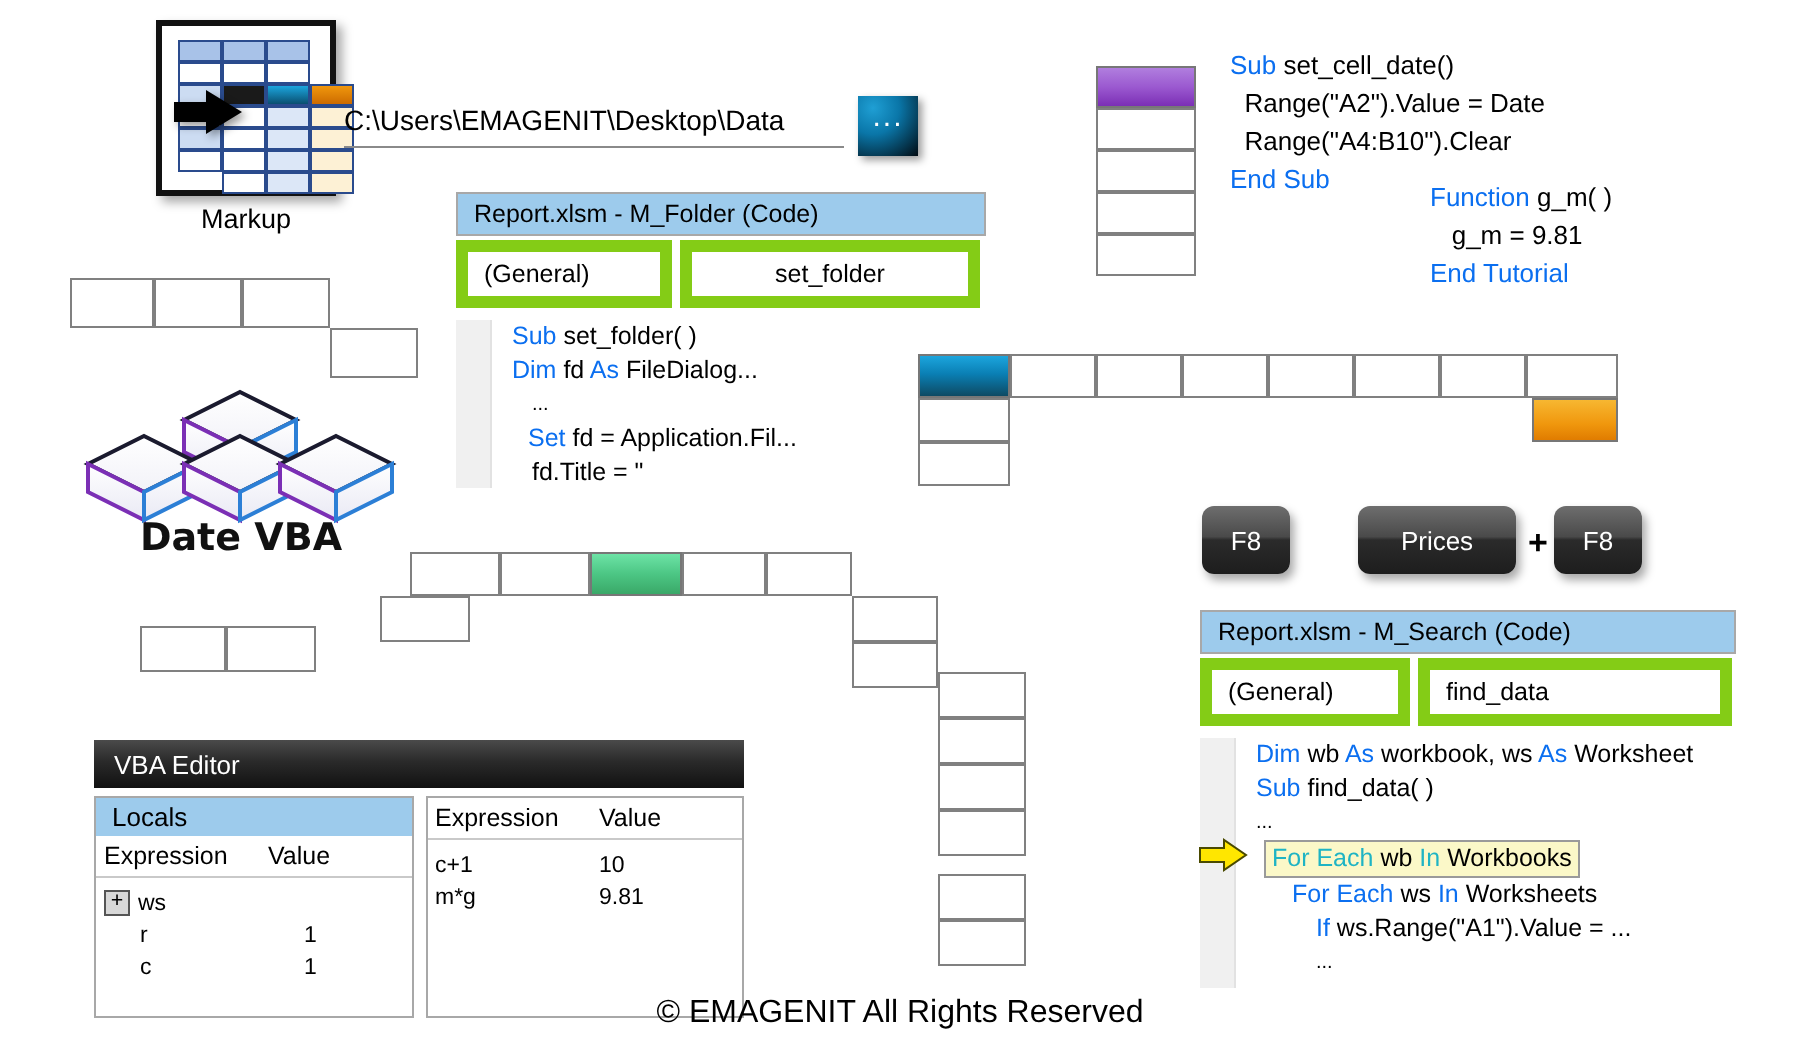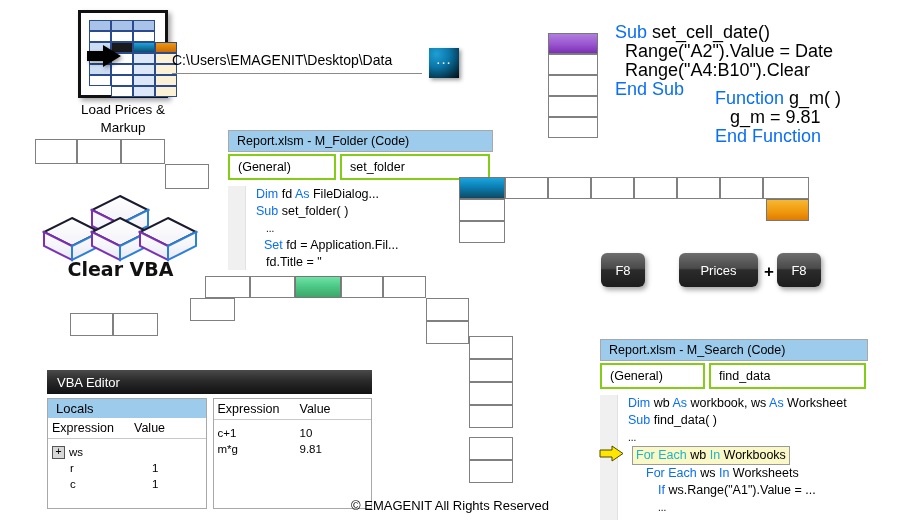--- a/index.html
+++ b/index.html
@@ -27,36 +27,36 @@
 
   
   .pathtext{position:absolute;left:172px;top:52px;font-size:14px;color:#000;white-space:nowrap;}
   .pathline{position:absolute;left:172px;top:73px;width:250px;height:1px;background:#8a8a8a;}
   .browse-btn{position:absolute;left:429px;top:48px;width:30px;height:30px;
      background:radial-gradient(circle at 25% 20%,#1f9fd4 0%,#0a76a8 40%,#020b12 100%);
      box-shadow:2px 2px 4px rgba(0,0,0,.4);display:flex;align-items:center;justify-content:center;
      color:#fff;font-size:15px;letter-spacing:1px;line-height:6px;padding-bottom:8px;box-sizing:border-box;}
 
   
-  .vbe{position:absolute;margin-top:34px;}
+  .vbe{position:absolute;}
   .vbe-title{background:#9dcbec;border:1px solid #a8a8a8;box-sizing:border-box;
      font-size:12.5px;color:#000;padding:3px 8px;}
   .vbe-drops{display:flex;gap:4px;margin-top:2px;}
-  .vbe-drop{border:2px solid #84cc16;background:#fff;font-size:12.5px;color:#000;
+  .vbe-drop{border:6px solid #84cc16;background:#fff;font-size:12.5px;color:#000;
      padding:4px 8px;box-sizing:border-box;}
   .vbe-code{position:relative;margin-top:6px;font-size:12.5px;line-height:17px;color:#000;}
   .vbe-margin{position:absolute;left:0;top:0;width:17px;bottom:0;background:#f0f0f0;border-right:1px solid #e2e2e2;}
   .vbe-lines{padding-left:28px;}
   .kw{color:#0b6ff0;}
   .kwt{color:#1fb4c4;}
   .hl{background:#fbf8c8;border:1px solid #9a9a9a;display:inline-block;padding:0 3px;}
   .arrow-y{position:absolute;left:-2px;width:26px;height:17px;}
 
   
-  .snip{position:absolute;font-size:18px;line-height:19px;color:#000;white-space:nowrap;}
+  .snip{position:absolute;font-size:13px;line-height:19px;color:#000;white-space:nowrap;}
 
   
   .logo-cubes{position:absolute;left:40px;top:192px;width:160px;height:72px;}
   .logo-t1{position:absolute;left:38px;top:258px;width:165px;text-align:center;
      font-family:"DejaVu Sans",sans-serif;font-weight:bold;font-size:19px;line-height:23px;color:#111;}
 
   
   .key{position:absolute;border-radius:6px;
      background:linear-gradient(180deg,#6e6e6e 0%,#4a4a4a 45%,#2b2b2b 50%,#1d1d1d 100%);
      color:#fff;font-size:13px;display:flex;align-items:center;justify-content:center;
@@ -74,21 +74,21 @@
      display:flex;}
   .pane-sub span:first-child{width:82px;}
   .pane-rows{font-size:11.5px;padding:5px 0 8px 4px;min-height:56px;}
   .prow{display:flex;line-height:16px;}
   .prow .e{width:82px;}
   .plus-box{display:inline-block;width:11px;height:11px;line-height:9px;text-align:center;
      border:1px solid #555;background:#d8d8d8;font-size:10px;margin-right:4px;
      vertical-align:middle;font-family:"DejaVu Sans Mono",monospace;}
 
   .footer{position:absolute;left:0;top:498px;width:900px;text-align:center;
-     font-size:13px;color:#000;}
+     font-size:16px;color:#000;}
 </style>
 </head>
 <body>
 
 <div class="xl-icon">
   <div class="xl-grid">
 
     <div class="xg" style="left:0;top:0;width:22px;height:11px;background:#a8c2e8;"></div>
     <div class="xg" style="left:22px;top:0;width:22px;height:11px;background:#a8c2e8;"></div>
     <div class="xg" style="left:44px;top:0;width:22px;height:11px;background:#a8c2e8;"></div>
@@ -119,44 +119,43 @@
 
     <div class="xg" style="left:22px;top:66px;width:22px;height:11px;background:#fff;"></div>
     <div class="xg" style="left:44px;top:66px;width:22px;height:11px;background:#dce7f7;"></div>
     <div class="xg" style="left:66px;top:66px;width:22px;height:11px;background:#fdf1d5;"></div>
   </div>
   <svg class="xl-arrow" viewBox="0 0 34 22">
     <polygon points="0,6 16,6 16,0 34,11 16,22 16,16 0,16" fill="#000"></polygon>
   </svg>
 </div>
 <div class="cap" style="left:58px;top:101px;width:130px;">
-  <div>Load Prices &amp;</div>
   <div>Markup</div>
 </div>
 
 <div class="pathtext">C:\Users\EMAGENIT\Desktop\Data</div>
 <div class="pathline"></div>
 <div class="browse-btn">...</div>
 
 <div class="cell" style="left:35px;top:139px;width:42px;height:25px;"></div>
 <div class="cell" style="left:77px;top:139px;width:44px;height:25px;"></div>
 <div class="cell" style="left:121px;top:139px;width:44px;height:25px;"></div>
 <div class="cell" style="left:165px;top:164px;width:44px;height:25px;"></div>
 
 <div class="vbe" style="left:228px;top:96px;width:265px;">
   <div class="vbe-title">Report.xlsm - M_Folder (Code)</div>
   <div class="vbe-drops">
     <div class="vbe-drop" style="width:108px;">(General)</div>
-    <div class="vbe-drop" style="width:150px;">set_folder</div>
+    <div class="vbe-drop" style="width:150px;text-align:center;">set_folder</div>
   </div>
   <div class="vbe-code" style="height:84px;">
     <div class="vbe-margin"></div>
     <div class="vbe-lines">
+      <div><span class="kw">Sub</span> set_folder( )</div>
       <div><span class="kw">Dim</span> fd <span class="kw">As</span> FileDialog...</div>
-      <div><span class="kw">Sub</span> set_folder( )</div>
       <div style="padding-left:10px;font-size:10px;">...</div>
       <div style="padding-left:8px;"><span class="kw">Set</span> fd = Application.Fil...</div>
       <div style="padding-left:10px;">fd.Title = "</div>
     </div>
   </div>
 </div>
 
 <div class="cell purple" style="left:548px;top:33px;width:50px;height:21px;"></div>
 <div class="cell" style="left:548px;top:54px;width:50px;height:21px;"></div>
 <div class="cell" style="left:548px;top:75px;width:50px;height:21px;"></div>
@@ -166,21 +165,21 @@
 <div class="snip" style="left:615px;top:23px;">
   <div><span class="kw">Sub</span> set_cell_date()</div>
   <div>&nbsp;&nbsp;Range("A2").Value = Date</div>
   <div>&nbsp;&nbsp;Range("A4:B10").Clear</div>
   <div><span class="kw">End Sub</span></div>
 </div>
 
 <div class="snip" style="left:715px;top:89px;">
   <div><span class="kw">Function</span> g_m( )</div>
   <div>&nbsp;&nbsp;&nbsp;g_m = 9.81</div>
-  <div><span class="kw">End Function</span></div>
+  <div><span class="kw">End Tutorial</span></div>
 </div>
 
 <div class="cell teal" style="left:459px;top:177px;width:46px;height:22px;"></div>
 <div class="cell" style="left:505px;top:177px;width:43px;height:22px;"></div>
 <div class="cell" style="left:548px;top:177px;width:43px;height:22px;"></div>
 <div class="cell" style="left:591px;top:177px;width:43px;height:22px;"></div>
 <div class="cell" style="left:634px;top:177px;width:43px;height:22px;"></div>
 <div class="cell" style="left:677px;top:177px;width:43px;height:22px;"></div>
 <div class="cell" style="left:720px;top:177px;width:43px;height:22px;"></div>
 <div class="cell" style="left:763px;top:177px;width:46px;height:22px;"></div>
@@ -212,21 +211,21 @@
     <polygon points="80,26 108,40 80,54 52,40" stroke="#1a1a2e"></polygon>
     <polygon points="52,40 80,54 80,68 52,54" stroke="#7b2fb5" fill="url(#cubeSide)"></polygon>
     <polygon points="108,40 80,54 80,68 108,54" stroke="#2c7fd6" fill="url(#cubeSide)"></polygon>
 
     <polygon points="128,26 156,40 128,54 100,40" stroke="#1a1a2e"></polygon>
     <polygon points="100,40 128,54 128,68 100,54" stroke="#7b2fb5" fill="url(#cubeSide)"></polygon>
     <polygon points="156,40 128,54 128,68 156,54" stroke="#2c7fd6" fill="url(#cubeSide)"></polygon>
   </g>
 </svg>
 <div class="logo-t1">
-  <div>Clear VBA</div>
+  <div>Date VBA</div>
 </div>
 
 <div class="cell" style="left:205px;top:276px;width:45px;height:22px;"></div>
 <div class="cell" style="left:250px;top:276px;width:45px;height:22px;"></div>
 <div class="cell green" style="left:295px;top:276px;width:46px;height:22px;"></div>
 <div class="cell" style="left:341px;top:276px;width:42px;height:22px;"></div>
 <div class="cell" style="left:383px;top:276px;width:43px;height:22px;"></div>
 <div class="cell" style="left:190px;top:298px;width:45px;height:23px;"></div>
 <div class="cell" style="left:426px;top:298px;width:43px;height:23px;"></div>
 <div class="cell" style="left:70px;top:313px;width:43px;height:23px;"></div>

